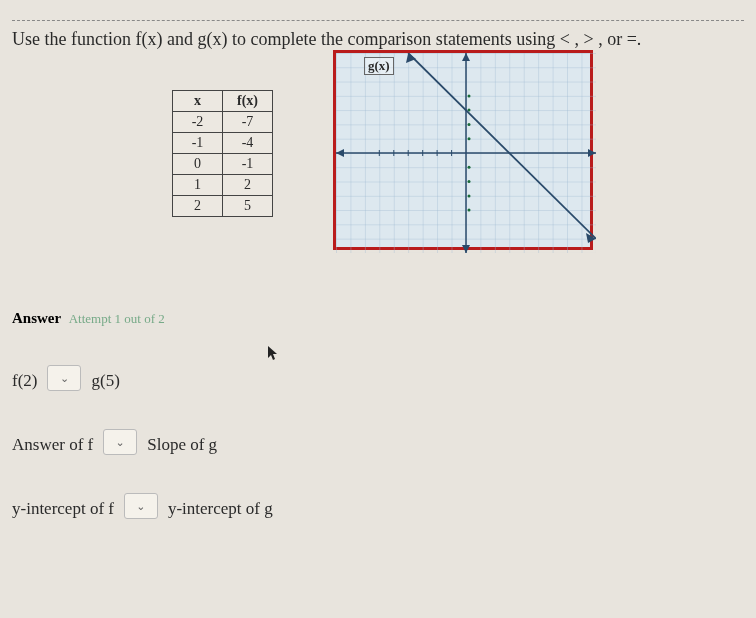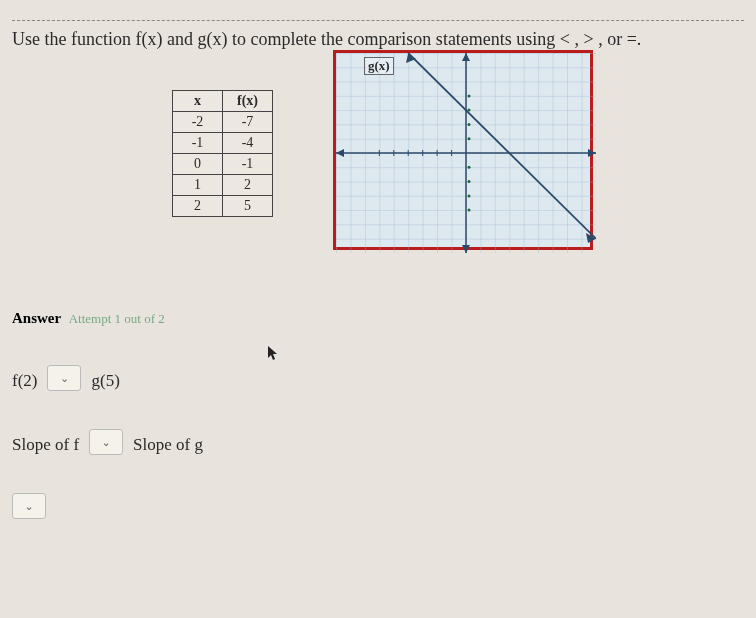--- a/index.html
+++ b/index.html
@@ -181,21 +181,23 @@
     <b>Answer</b>&nbsp;&nbsp;<span class="attempt">Attempt 1 out of 2</span>
   </div>
 
   <div class="comparison-row">
     <span>f(2)</span>
     <span class="dropdown">⌄</span>
     <span>g(5)</span>
   </div>
 
   <div class="comparison-row">
-    <span>Slope of f</span>
+    <span>Answer of f</span>
     <span class="dropdown">⌄</span>
     <span>Slope of g</span>
   </div>
 
   <div class="comparison-row">
+    <span>y-intercept of f</span>
     <span class="dropdown">⌄</span>
+    <span>y-intercept of g</span>
   </div>
 </div>
 
 </body></html>

